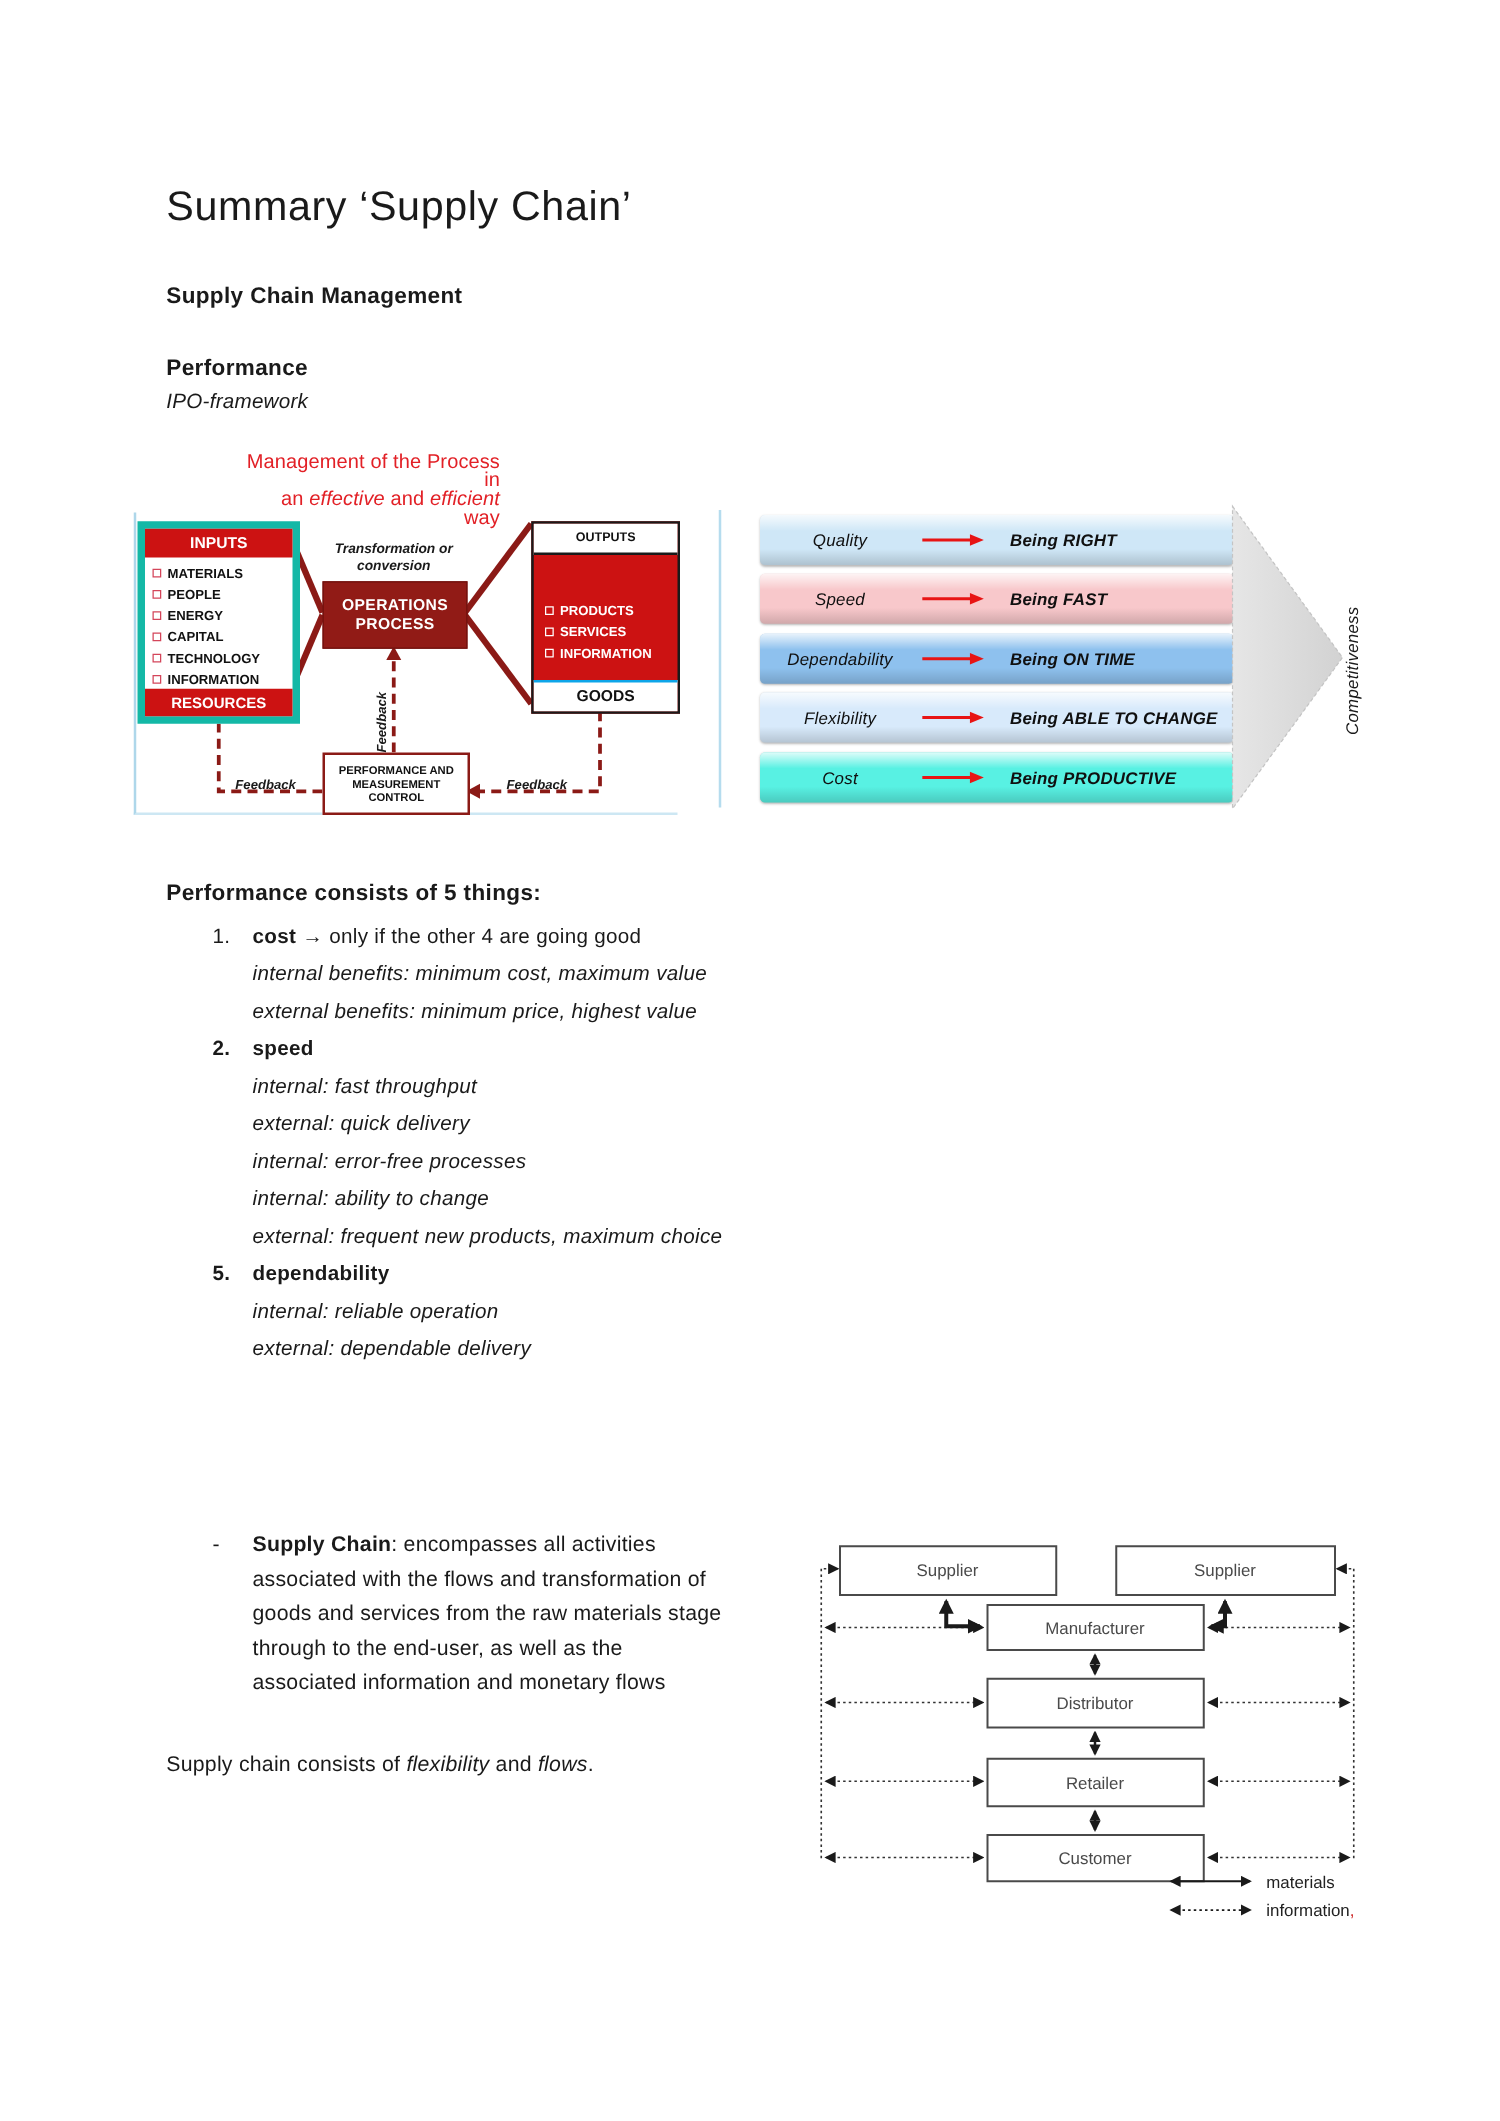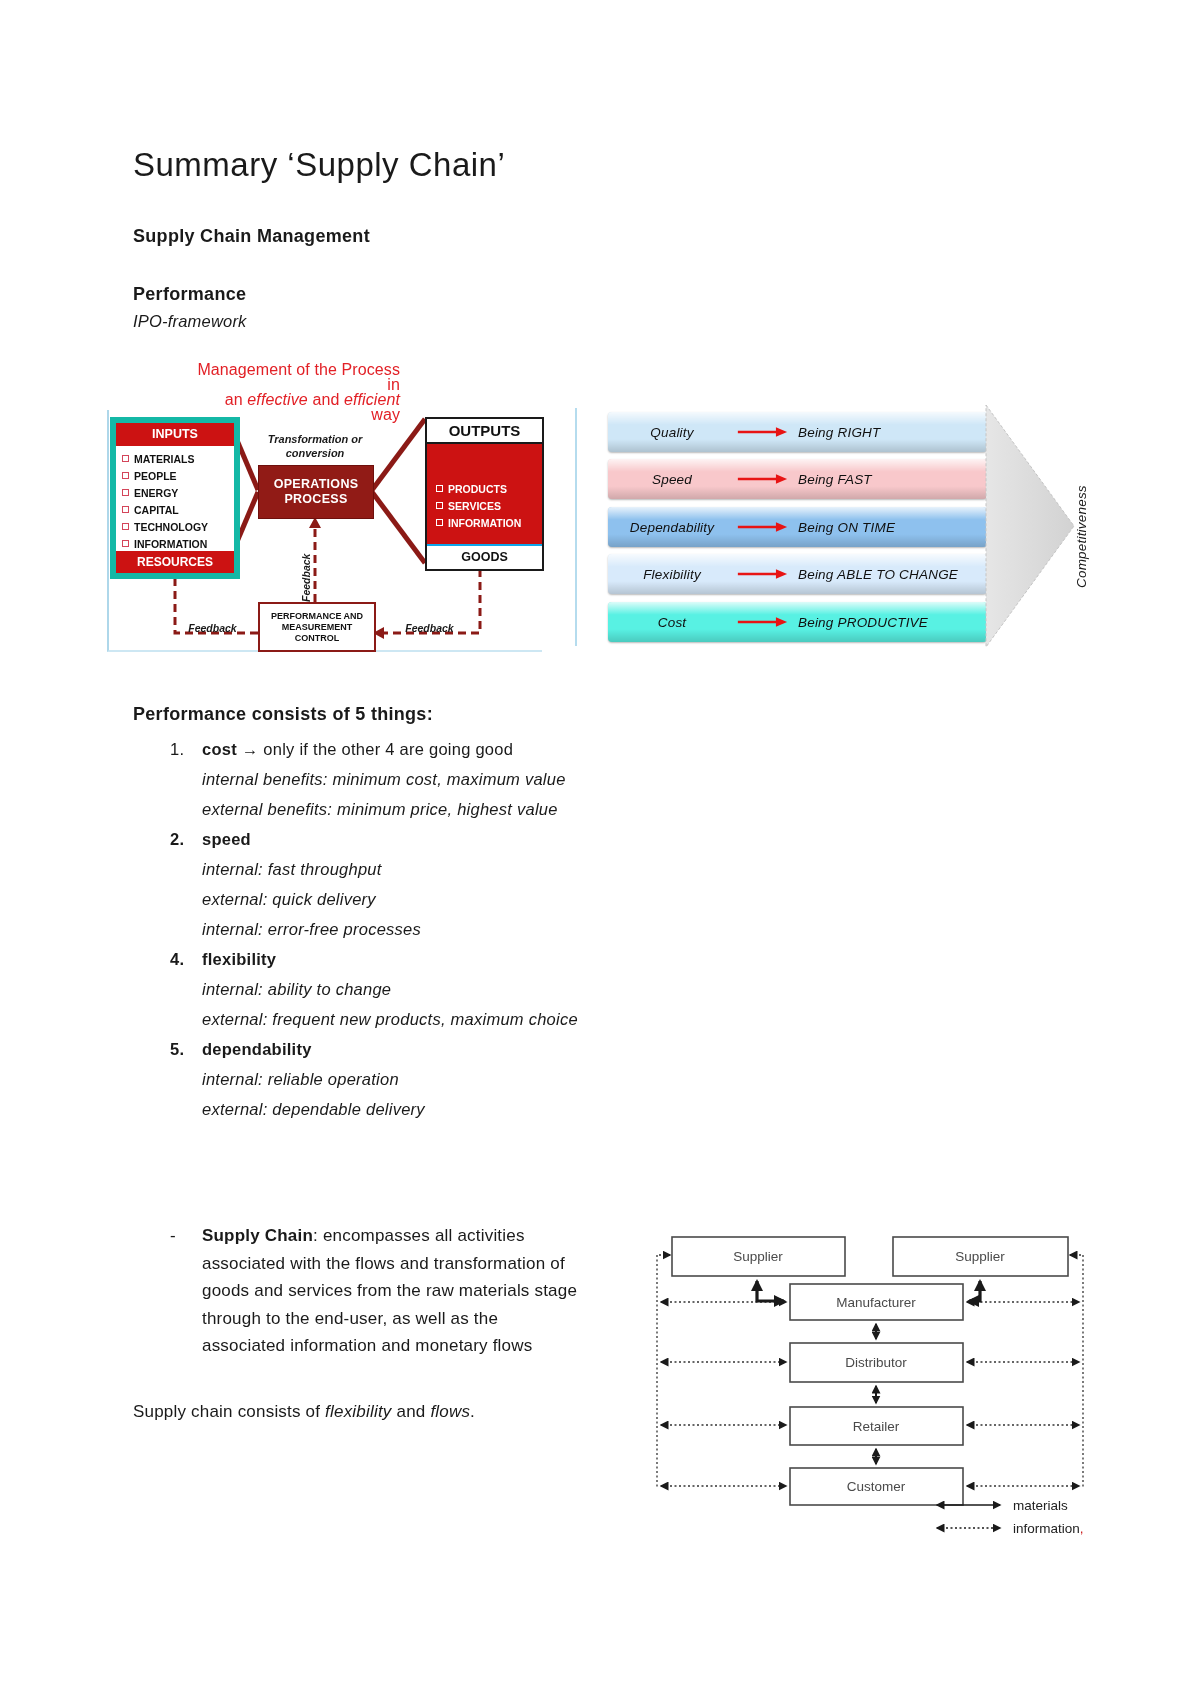--- a/index.html
+++ b/index.html
@@ -27,21 +27,21 @@
   .sq{width:5px;height:5px;border:1.5px solid #d4455a;margin:0 5px 0 2px;flex:none;}
   .sq.white{border-color:#fff;}
   .resources{position:absolute;left:0;bottom:0;width:100%;height:22px;line-height:22px;font-size:12px;}
   .transform-label{left:150px;top:77px;width:130px;text-align:center;font-size:11px;
                    font-style:italic;font-weight:bold;line-height:13.5px;}
   .ops-box{left:158px;top:109px;width:114px;height:52px;background:#911b16;border:1px solid #6e100d;
            color:#fff;font-weight:bold;font-size:12.5px;text-align:center;
            display:flex;flex-direction:column;justify-content:center;line-height:15px;letter-spacing:.3px;}
   .outputs-box{left:325px;top:61px;width:115px;height:150px;border:2px solid #1a1a1a;background:#cc1212;}
   .outputs-header{height:23px;line-height:23px;background:#fff;color:#111;font-weight:bold;
-                  font-size:15px;text-align:center;border-bottom:2px solid #1a1a1a;}
+                  font-size:10px;text-align:center;border-bottom:2px solid #1a1a1a;}
   .out-items{padding:36px 12px 0 7px;}
   .out-item{display:flex;align-items:center;height:17px;font-size:10.5px;font-weight:bold;color:#fff;}
   .goods{position:absolute;left:0;bottom:0;width:100%;height:23px;line-height:23px;background:#fff;
          color:#111;font-weight:bold;font-size:12.5px;text-align:center;border-top:2px solid #0ea5e9;}
   .ctrl-box{left:158px;top:246px;width:114px;height:46px;border:2.5px solid #8b1a16;background:#fff;
             color:#111;font-size:9px;font-weight:bold;text-align:center;
             display:flex;flex-direction:column;justify-content:center;line-height:11px;}
   .fb-label{font-size:10.5px;font-style:italic;font-weight:bold;color:#1a1a1a;}
   .fb-left{left:85px;top:266px;width:55px;text-align:center;}
   .fb-right{left:302px;top:266px;width:55px;text-align:center;}
@@ -52,22 +52,22 @@
   .slide-edge2{left:10px;top:52px;width:0;height:238px;border-left:2px solid #b5dcee;}
   .obj-bar{position:absolute;left:43px;width:379px;height:40px;border-radius:4px;
            display:flex;align-items:center;box-shadow:0 1px 2px rgba(0,0,0,.28);}
   .obj-bar::before{content:"";position:absolute;inset:0;border-radius:4px;
            background:linear-gradient(180deg,rgba(255,255,255,.8),rgba(255,255,255,0) 32%,
                       rgba(0,0,0,0) 68%,rgba(0,0,0,.16));}
   .obj-r0{top:56px;} .obj-r1{top:103px;} .obj-r2{top:151px;} .obj-r3{top:198px;} .obj-r4{top:246px;}
   .obj-label{width:128px;text-align:center;font-size:13.5px;font-style:italic;color:#101010;
              letter-spacing:.2px;position:relative;z-index:1;}
   .obj-arrow{width:52px;height:12px;flex:none;position:relative;z-index:1;}
-  .obj-result{margin-left:10px;font-size:13.5px;font-style:italic;color:#101010;
-              letter-spacing:.2px;position:relative;z-index:1;white-space:nowrap;}
+  .obj-result{margin-left:20px;font-size:13.5px;font-style:italic;color:#101010;
+              letter-spacing:.2px;position:relative;z-index:1;white-space:nowrap;font-weight:bold;}
   .gray-arrow{left:420px;top:47px;}
   .comp-label{left:509px;top:108px;height:124px;writing-mode:vertical-rl;transform:rotate(180deg);
               font-size:13.5px;font-style:italic;display:flex;align-items:center;letter-spacing:.2px;color:#1a1a1a;}
 
   
   .sec{left:133px;top:704px;width:620px;}
   .sec-h{font-size:18px;font-weight:bold;letter-spacing:.3px;}
   .plist{margin-top:9px;font-size:16.5px;letter-spacing:.25px;}
   .li-row{height:30px;line-height:30px;white-space:nowrap;}
   .li-num{display:inline-block;margin-left:37px;width:32px;font-weight:bold;}
@@ -258,21 +258,20 @@
       <div class="li-row"><span class="li-num lt">1.</span><span class="li-term">cost</span><span> → only if the other 4 are going good</span></div>
       <div class="li-sub">internal benefits: minimum cost, maximum value</div>
       <div class="li-sub">external benefits: minimum price, highest value</div>
 
       <div class="li-row"><span class="li-num">2.</span><span class="li-term">speed</span><span></span></div>
       <div class="li-sub">internal: fast throughput</div>
       <div class="li-sub">external: quick delivery</div>
 
       <div class="li-sub">internal: error-free processes</div>
 
-      <div class="li-row"><span class="li-num">4.</span><span class="li-term">flexibility</span><span></span></div>
       <div class="li-sub">internal: ability to change</div>
       <div class="li-sub">external: frequent new products, maximum choice</div>
 
       <div class="li-row"><span class="li-num">5.</span><span class="li-term">dependability</span><span></span></div>
       <div class="li-sub">internal: reliable operation</div>
       <div class="li-sub">external: dependable delivery</div>
     </div>
   </div>
 
   <div class="abs note">

